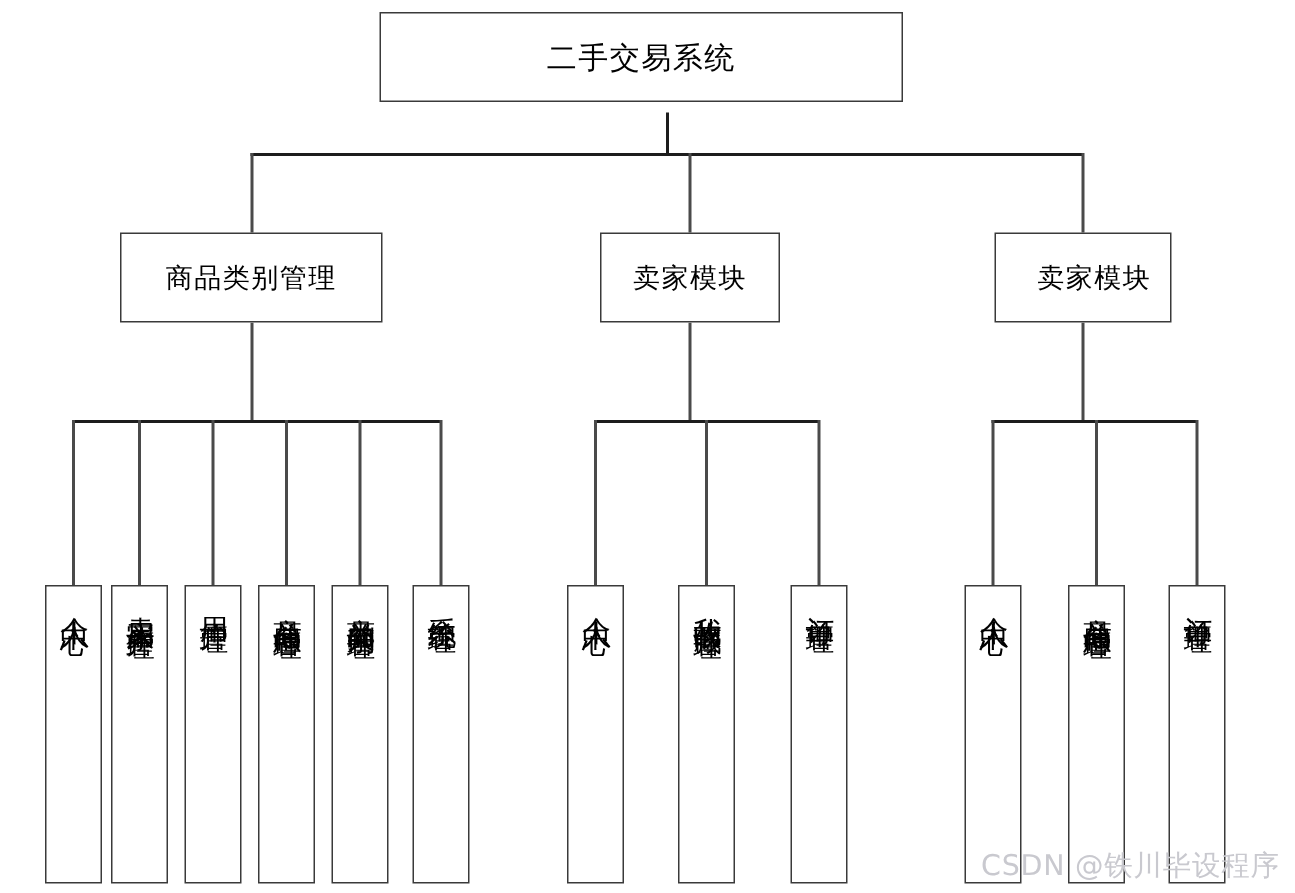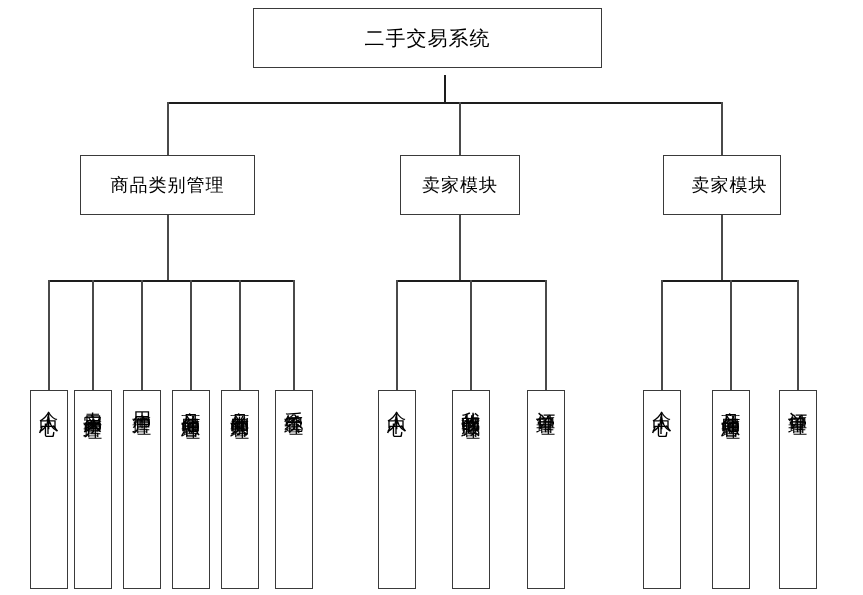--- a/index.html
+++ b/index.html
@@ -180,14 +180,15 @@
   <div class="node leaf" style="left:643px;">
     <span class="vtext">个人中心</span>
   </div>
   <div class="node leaf" style="left:712px;">
     <span class="vtext">商品信息管理</span>
   </div>
   <div class="node leaf" style="left:779px;">
     <span class="vtext">订单管理</span>
   </div>
 
+  <div id="watermark">CSDN @铁川毕设程序</div>
 
 </div>
 
 </body></html>

